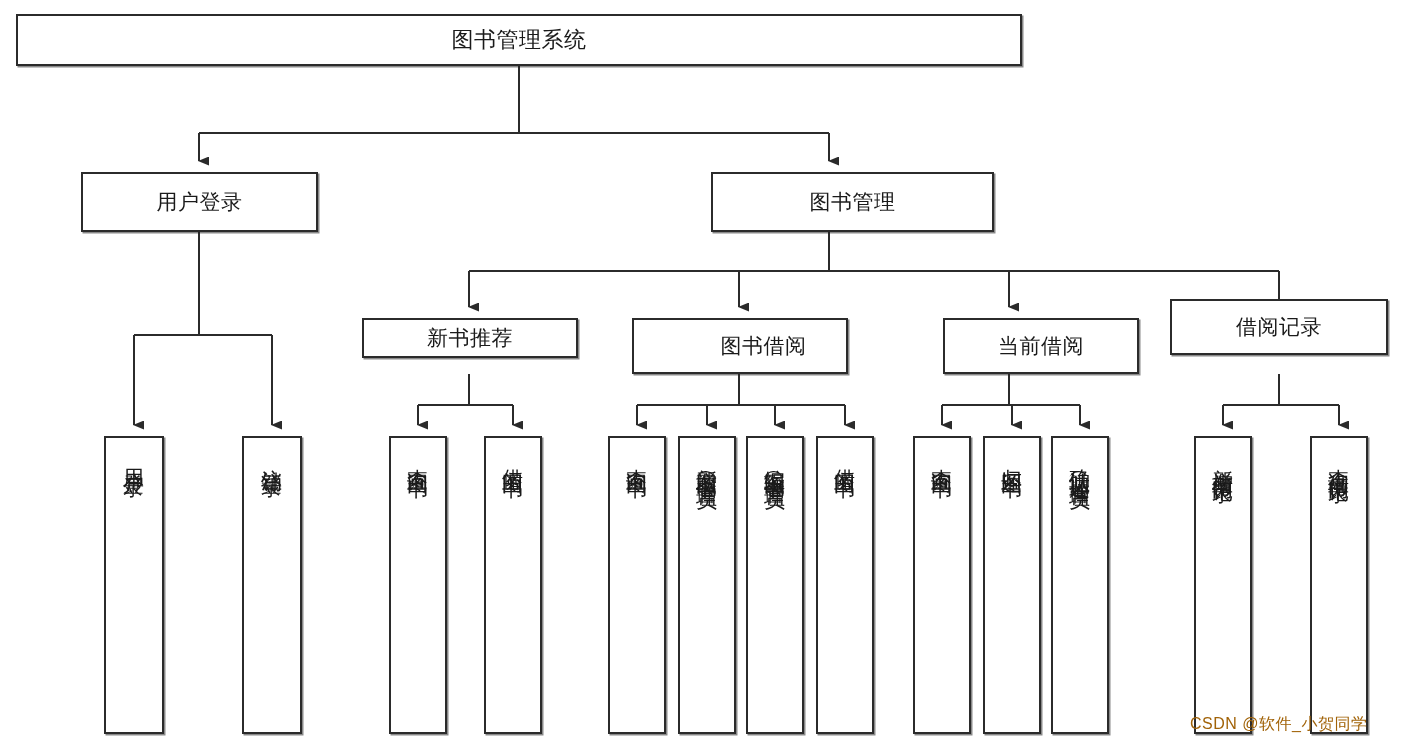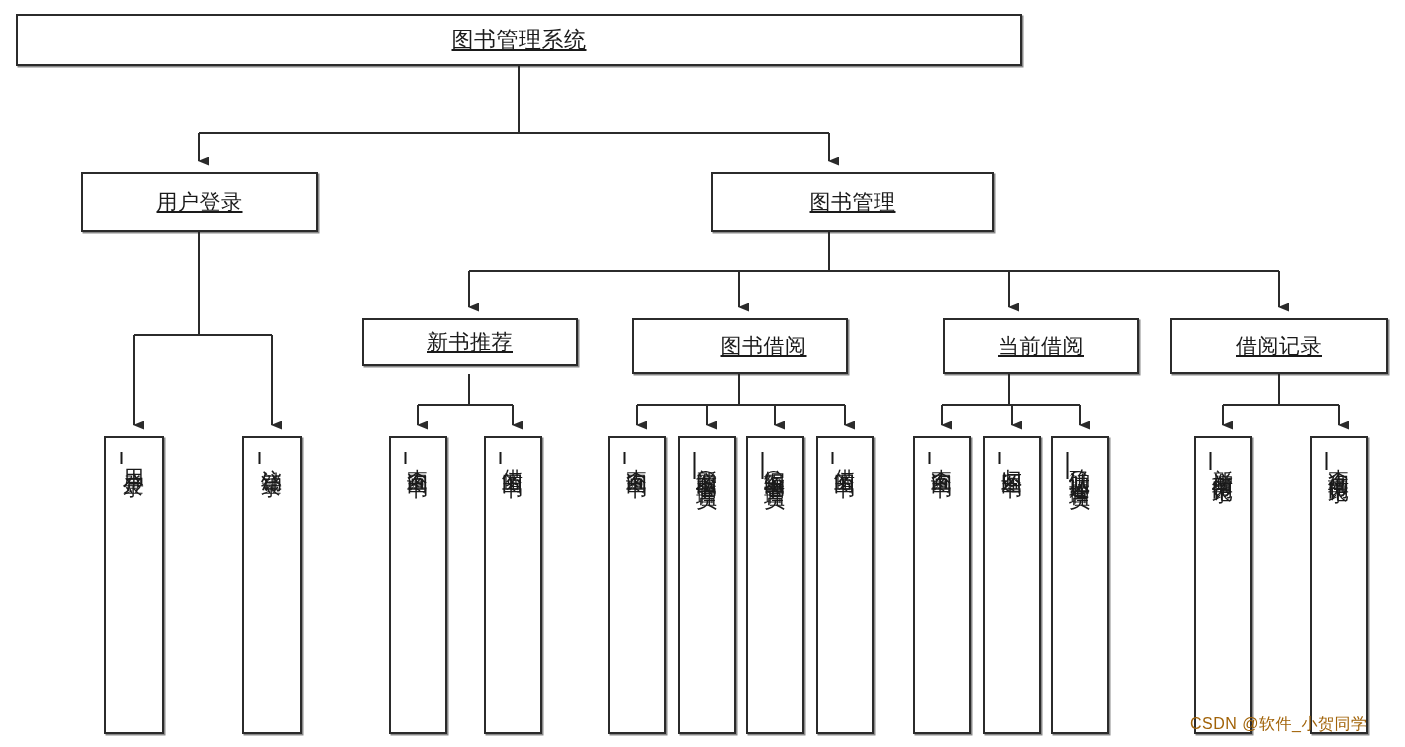--- a/index.html
+++ b/index.html
@@ -38,21 +38,20 @@
     align-items: center;
     justify-content: center;
     color: #1a1a1a;
     box-shadow: 1.5px 1.5px 0 0 rgba(40,40,40,0.55);
   }
   .node-box .node-label {
     display: block;
     text-align: center;
     line-height: 1.18;
     letter-spacing: 0.5px;
-    text-decoration: underline;
   }
   
   .node-h .node-label {
     font-size: 21px;
     white-space: nowrap;
   }
   .node-root .node-label {
     font-size: 22px;
   }
   
@@ -136,21 +135,21 @@
       </div>
       <div class="node-box node-v" style="left: 104px; top: 436px; width: 60px; height: 298px;">
         <span class="node-label">用户登录</span>
       </div>
       <div class="node-box node-v" style="left: 242px; top: 436px; width: 60px; height: 298px;">
         <span class="node-label">注销登录</span>
       </div>
       <div class="node-box node-h" style="left: 711px; top: 172px; width: 283px; height: 60px;">
         <span class="node-label">图书管理</span>
       </div>
-      <div class="node-box node-h" style="left: 362px; top: 318px; width: 216px; height: 48px;">
+      <div class="node-box node-h" style="left: 362px; top: 318px; width: 216px; height: 40px;">
         <span class="node-label">新书推荐</span>
       </div>
       <div class="node-box node-v" style="left: 389px; top: 436px; width: 58px; height: 298px;">
         <span class="node-label">查询图书</span>
       </div>
       <div class="node-box node-v" style="left: 484px; top: 436px; width: 58px; height: 298px;">
         <span class="node-label">借阅图书</span>
       </div>
       <div class="node-box node-h" style="left: 632px; top: 318px; width: 216px; height: 56px; padding-left: 47px;">
         <span class="node-label">图书借阅</span>
@@ -172,21 +171,21 @@
       </div>
       <div class="node-box node-v" style="left: 913px; top: 436px; width: 58px; height: 298px;">
         <span class="node-label">查询图书</span>
       </div>
       <div class="node-box node-v" style="left: 983px; top: 436px; width: 58px; height: 298px;">
         <span class="node-label">归还图书</span>
       </div>
       <div class="node-box node-v" style="left: 1051px; top: 436px; width: 58px; height: 298px;">
         <span class="node-label">确认归还（管理员）</span>
       </div>
-      <div class="node-box node-h" style="left: 1170px; top: 318px; width: 218px; height: 56px;">
+      <div class="node-box node-h" style="left: 1170px; top: 299px; width: 218px; height: 56px;">
         <span class="node-label">借阅记录</span>
       </div>
       <div class="node-box node-v" style="left: 1194px; top: 436px; width: 58px; height: 298px;">
         <span class="node-label">新增借阅记录</span>
       </div>
       <div class="node-box node-v" style="left: 1310px; top: 436px; width: 58px; height: 298px;">
         <span class="node-label">查询借阅记录</span>
       </div>
     </div>
 

